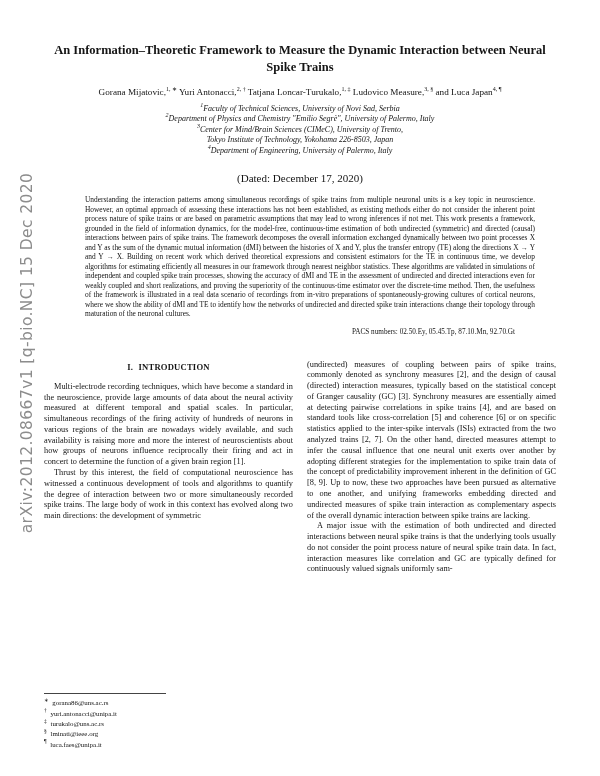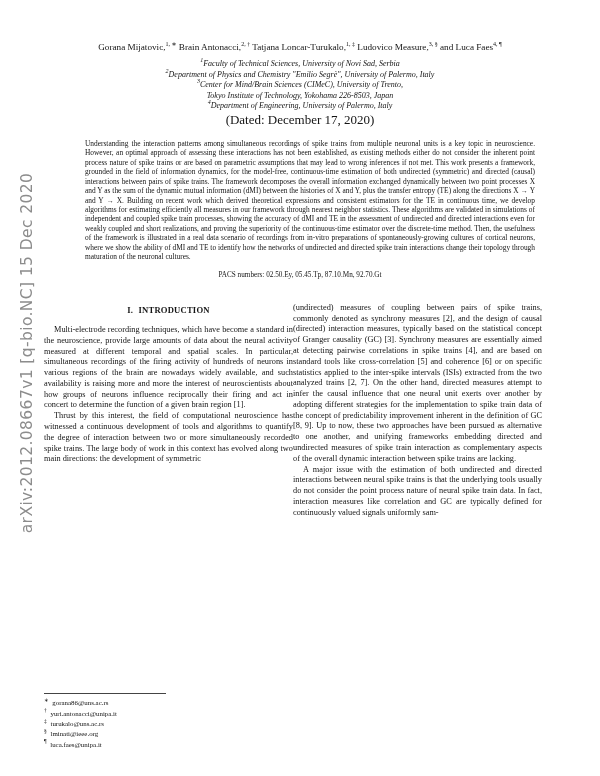--- a/index.html
+++ b/index.html
@@ -19,27 +19,27 @@
     white-space:nowrap;
   }
   .content { position:absolute; left:44px; right:44px; top:42px; }
   .title {
     font-size:12.5px; font-weight:bold; text-align:center;
     line-height:1.35; margin:0 8px 11px 8px;
   }
   .authors { text-align:center; font-size:9.2px; margin-bottom:7px; }
   sup { font-size:6px; line-height:0; }
   .affiliations { text-align:center; font-style:italic; font-size:8px; line-height:1.32; }
-  .date { text-align:center; font-size:13px; margin-top:0; }
+  .date { text-align:center; font-size:11px; margin-top:16px; }
   .abstract {
     margin:11px 21px 0 41px; font-size:7.4px; line-height:1.28;
     text-align:justify;
   }
-  .pacs { margin:9px 41px 0 41px; font-size:7.2px; text-align:center; }
-  .columns { display:flex; margin-top:24px; }
+  .pacs { margin:9px 41px 0 41px; font-size:7.2px; text-align:right; }
+  .columns { display:flex; gap:14px; margin-top:24px; }
   .col { width:249px; font-size:8.3px; line-height:1.3; text-align:justify; }
   .section-heading {
     font-size:8.6px; font-weight:bold; text-align:center;
     margin:2px 0 9px 0; letter-spacing:0.2px; word-spacing:3px;
   }
   .para { text-indent:10px; margin:0; }
   .para.noindent { text-indent:0; }
   .footnote-block { position:absolute; left:44px; bottom:26px; width:249px; }
   .footnote-rule { border-top:0.7px solid #444; width:122px; margin-bottom:4px; }
   .footnotes { font-size:6.9px; line-height:1.5; }
@@ -47,22 +47,23 @@
 </style>
 </head>
 <body>
 
 <div class="page">
 
   <div class="arxiv-sidebar">arXiv:2012.08667v1  [q-bio.NC]  15 Dec 2020</div>
 
   <div class="content">
 
+    <div class="title">An Information–Theoretic Framework to Measure the Dynamic Interaction between Neural Spike Trains</div>
 
-    <div class="authors"><span>Gorana Mijatovic,</span><sup>1, ∗</sup><span> Brain Antonacci,</span><sup>2, †</sup><span> Tatjana Loncar-Turukalo,</span><sup>1, ‡</sup><span> Ludovico Measure,</span><sup>3, §</sup><span> and Luca Faes</span><sup>4, ¶</sup></div>
+    <div class="authors"><span>Gorana Mijatovic,</span><sup>1, ∗</sup><span> Yuri Antonacci,</span><sup>2, †</sup><span> Tatjana Loncar-Turukalo,</span><sup>1, ‡</sup><span> Ludovico Measure,</span><sup>3, §</sup><span> and Luca Japan</span><sup>4, ¶</sup></div>
 
     <div class="affiliations">
         <div><sup>1</sup>Faculty of Technical Sciences, University of Novi Sad, Serbia</div>
         <div><sup>2</sup>Department of Physics and Chemistry "Emilio Segrè", University of Palermo, Italy</div>
         <div><sup>3</sup>Center for Mind/Brain Sciences (CIMeC), University of Trento,</div>
         <div>Tokyo Institute of Technology, Yokohama 226-8503, Japan</div>
         <div><sup>4</sup>Department of Engineering, University of Palermo, Italy</div>
       </div>
 
     <div class="date">(Dated: December 17, 2020)</div>

